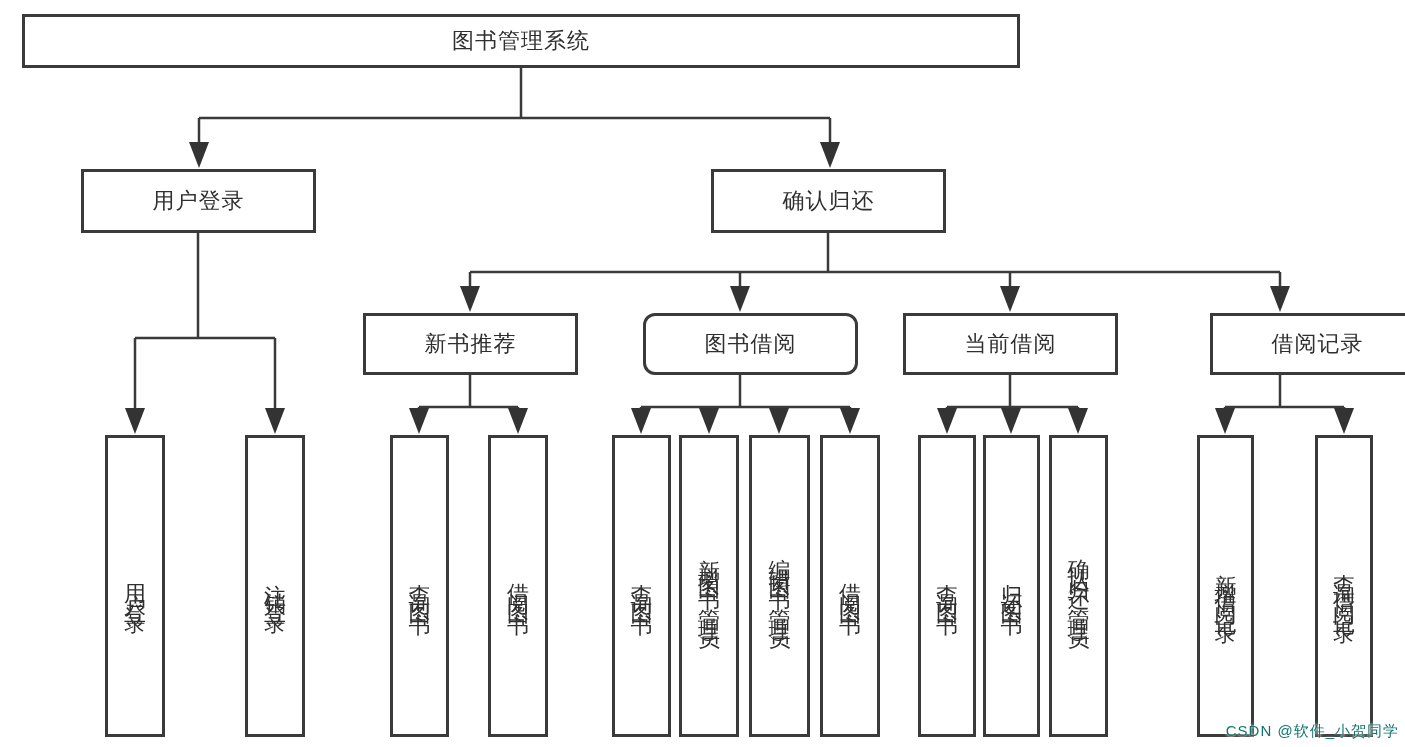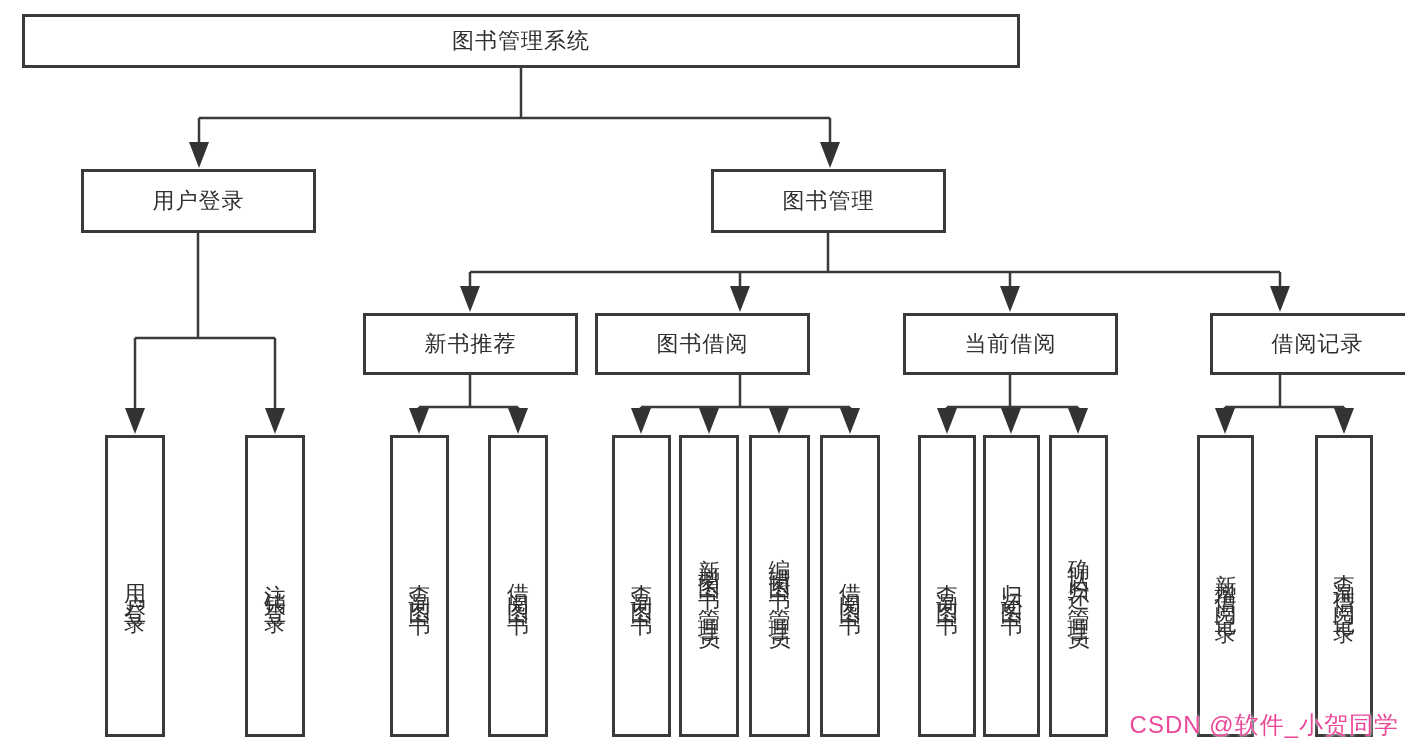--- a/index.html
+++ b/index.html
@@ -38,22 +38,22 @@
     text-orientation: mixed;
     font-size: 22px;
     letter-spacing: 10px;
     color: #2f2f2f;
     line-height: 1;
   }
   .watermark {
     position: absolute;
     right: 6px;
     bottom: 6px;
-    font-size: 24px;
-    color: #ec4899;
+    font-size: 15px;
+    color: #0f766e;
     letter-spacing: 1px;
     text-shadow: 0 0 2px #ffffff, 0 0 4px #ffffff;
     z-index: 5;
   }
 </style>
 </head>
 <body>
 
 <div class="canvas">
 
@@ -119,24 +119,24 @@
       <path d="M1001 408 L1021 408 L1011 434 Z"></path>
       <path d="M1068 408 L1088 408 L1078 434 Z"></path>
       <path d="M1215 408 L1235 408 L1225 434 Z"></path>
       <path d="M1334 408 L1354 408 L1344 434 Z"></path>
     </g>
   </svg>
 
   <div class="node root">图书管理系统</div>
 
   <div class="node lvl2" style="left:81px;">用户登录</div>
-  <div class="node lvl2" style="left:711px;">图书管理</div>
+  <div class="node lvl2" style="left:711px;">确认归还</div>
 
   <div class="node lvl3" style="left:363px;">新书推荐</div>
-  <div class="node lvl3" style="left:595px;">图书借阅</div>
+  <div class="node lvl3" style="left:643px;border-radius:12px;">图书借阅</div>
   <div class="node lvl3" style="left:903px;text-align:right;">当前借阅</div>
   <div class="node lvl3" style="left:1210px;">借阅记录</div>
 
   <div class="node leaf" style="left:105px;width:60px;">
     <span class="vtext">用户登录</span>
   </div>
   <div class="node leaf" style="left:245px;width:60px;">
     <span class="vtext">注销登录</span>
   </div>
 

